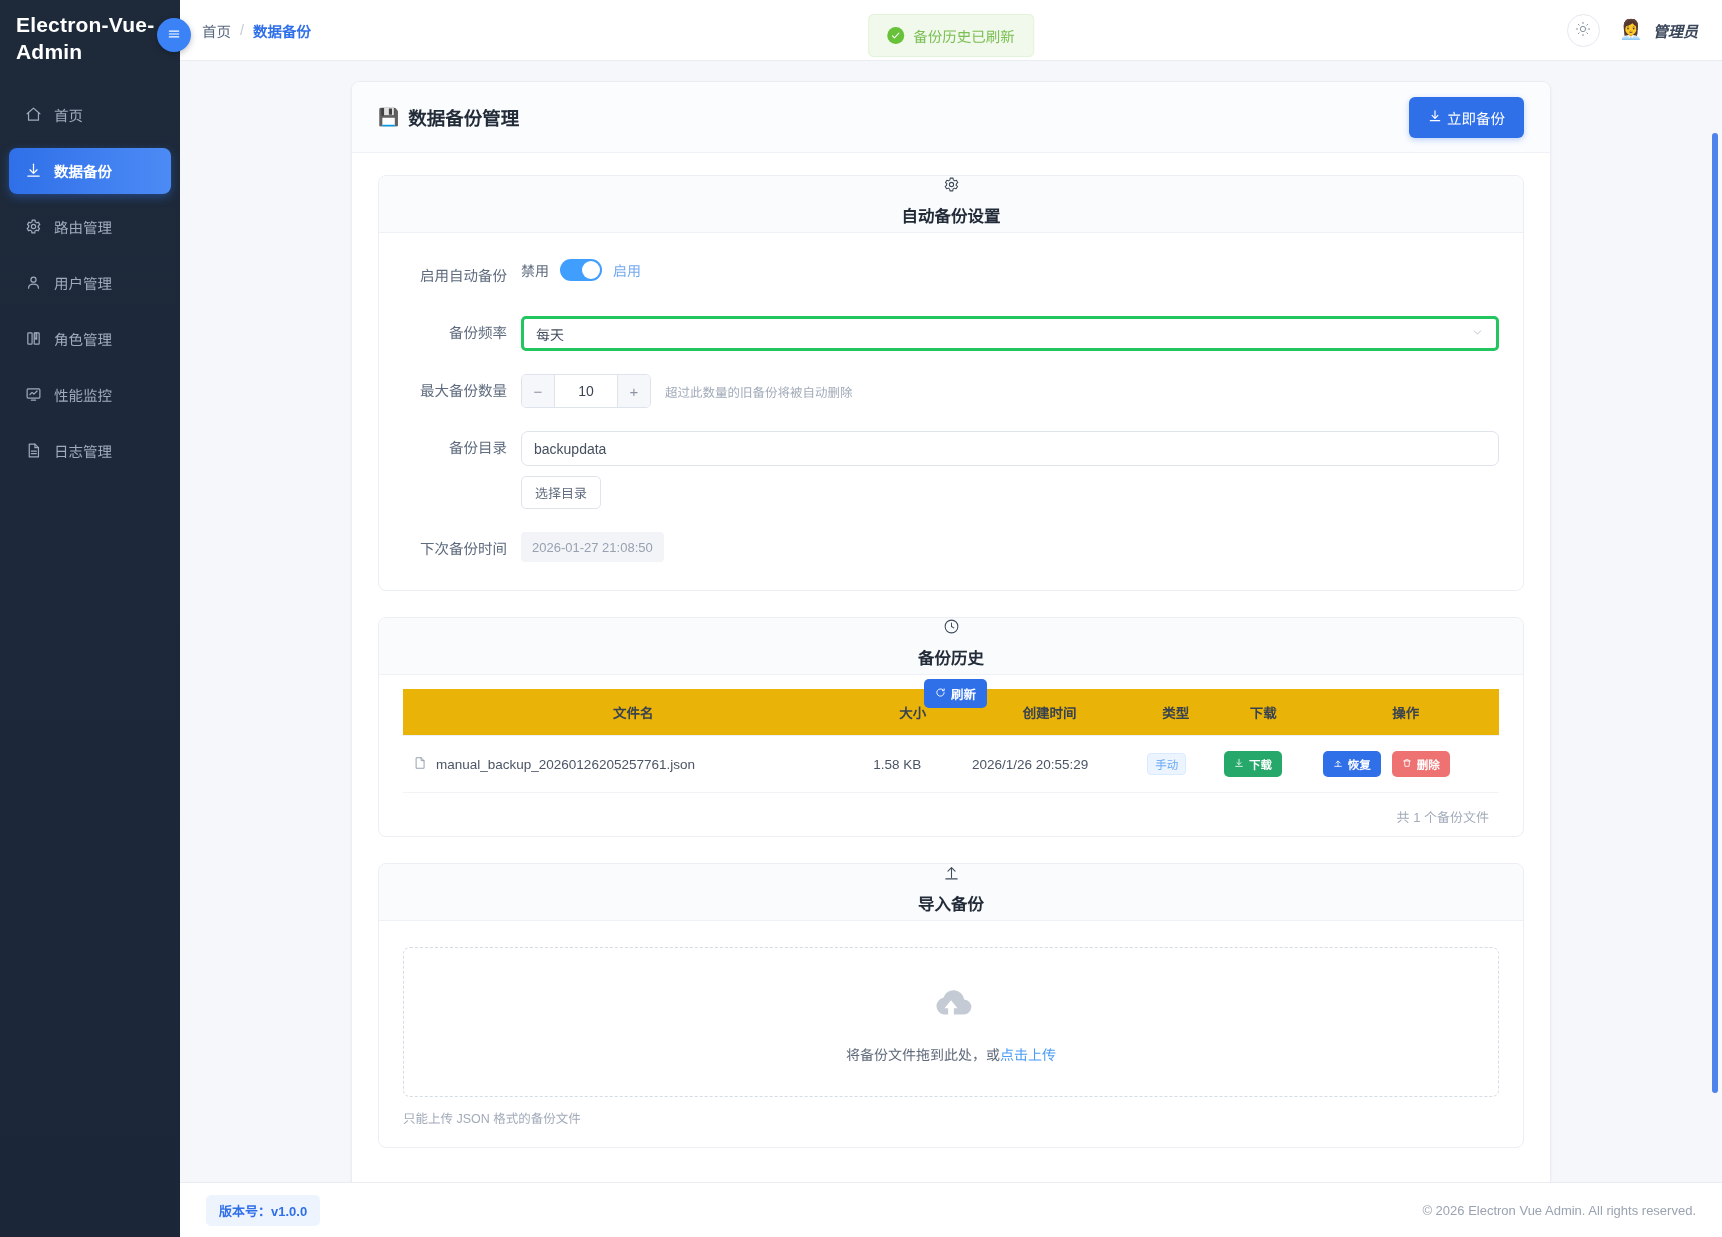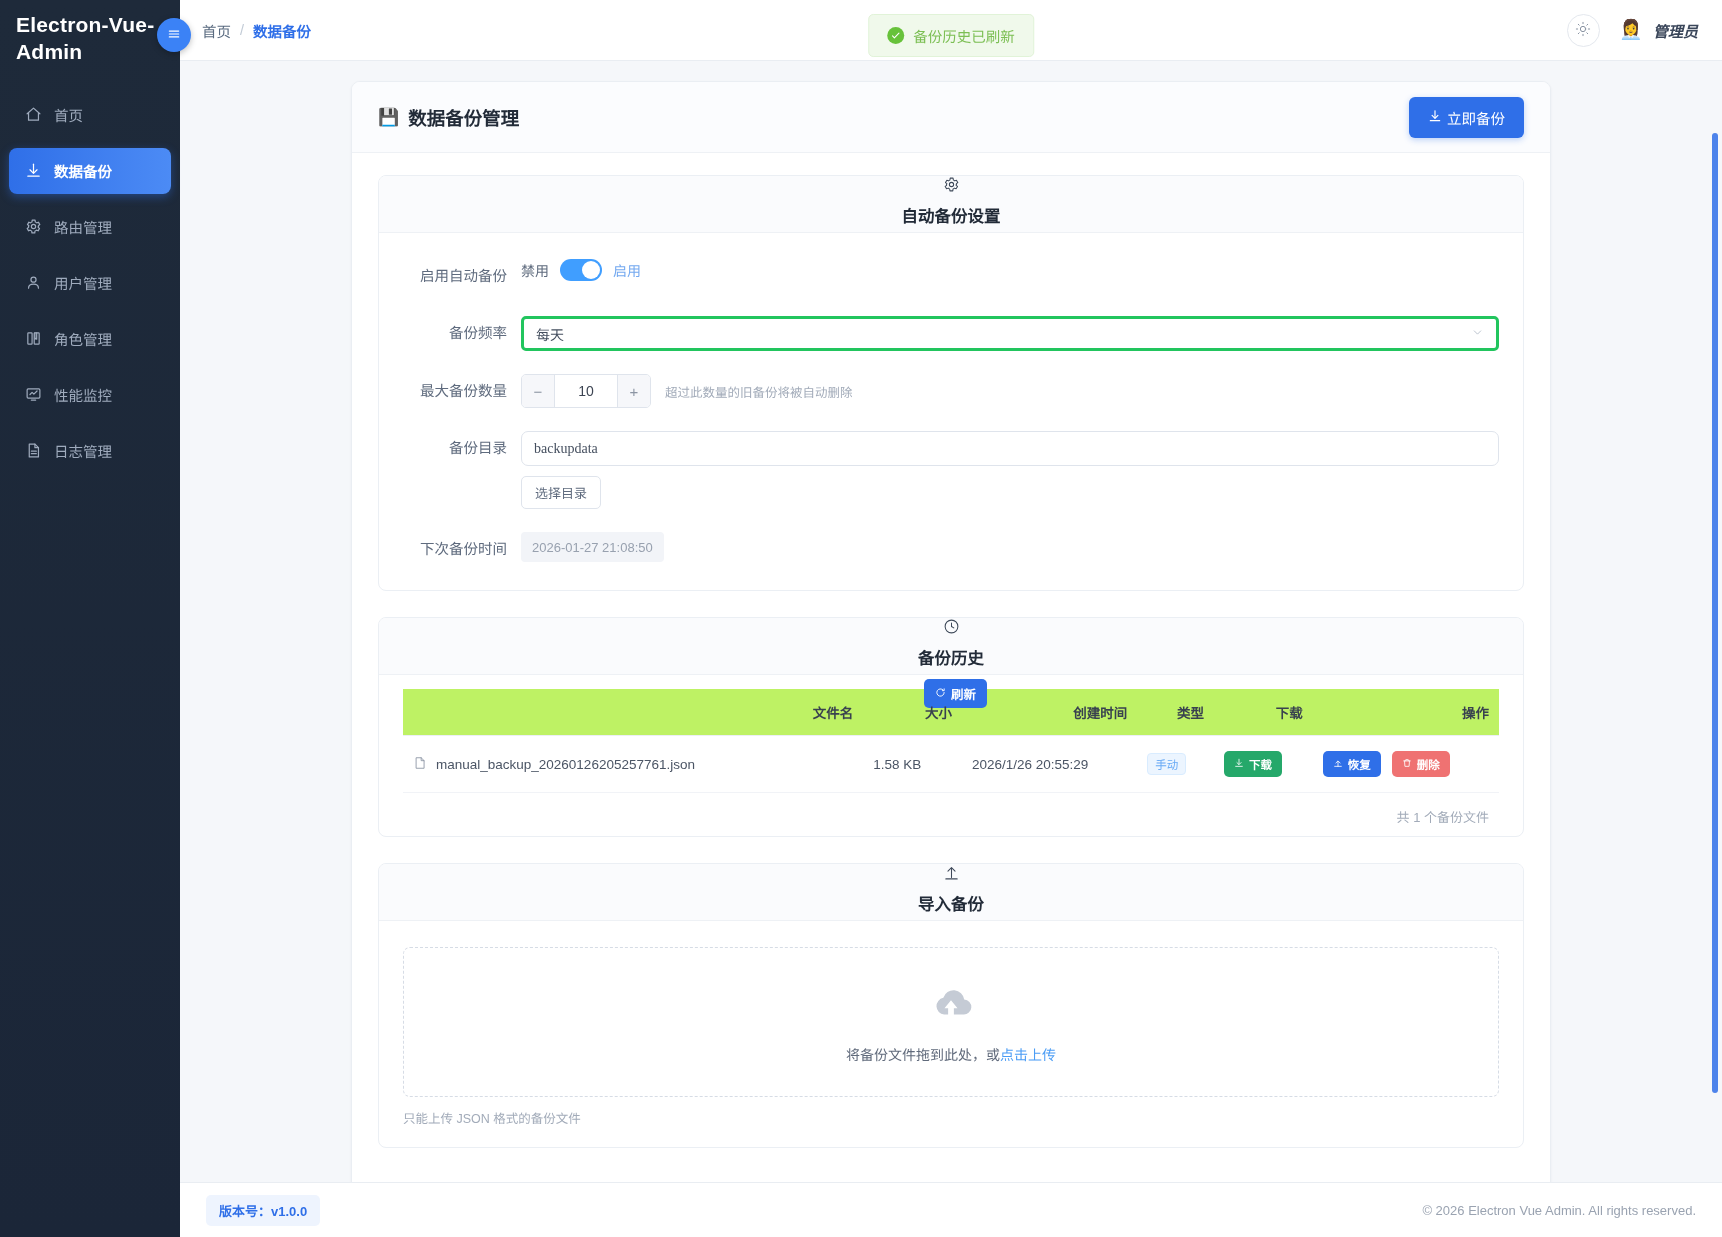--- a/index.html
+++ b/index.html
@@ -174,36 +174,36 @@
   .stepper .sbtn.minus { border-right: 1px solid #dfe4ec; }
   .stepper .sbtn.plus  { border-left: 1px solid #dfe4ec; }
   .stepper .sval {
     width: 62px; border: none; text-align: center; font-size: 14px; color: #3c4452;
     font-family: inherit; background: #fff; outline: none;
   }
   .hint-inline { font-size: 12.5px; color: #a2abb9; margin-left: 14px; }
 
   .textinput {
     width: 100%; height: 35px; border: 1px solid #dfe4ec; border-radius: 7px;
-    padding: 0 12px; font-size: 14px; color: #454f5f; font-family: Liberation Serif, serif; outline: none;
+    padding: 0 12px; font-size: 14px; color: #454f5f; font-family: Liberation Sans, sans-serif; outline: none;
     background: #fff;
   }
   .btn-plain {
     margin-top: 10px; background: #fff; border: 1px solid #dfe4ec; color: #5f6b7e;
     padding: 6px 13px; font-size: 13px; border-radius: 5px;
   }
   .readonly-box {
     height: 30px; background: #f2f4f8; border-radius: 4px; padding: 0 11px;
     display: inline-flex; align-items: center; font-size: 13px; color: #98a1af;
   }
 
   
   table.hist { width: 100%; border-collapse: collapse; }
   table.hist thead th {
-    background: #bef264; text-align: right; font-size: 13.5px; color: #39424f;
+    background: #eab308; text-align: center; font-size: 13.5px; color: #39424f;
     font-weight: bold; padding: 13px 10px; border-bottom: 1px solid #eceff4;
   }
   table.hist tbody td {
     padding: 15px 10px; font-size: 13.5px; color: #4b5565;
     border-bottom: 1px solid #f1f3f7; vertical-align: middle;
   }
   .fname { display: flex; align-items: center; gap: 9px; }
   .fname svg { width: 14px; height: 14px; stroke: #8c95a3; fill: none; stroke-width: 1.5; stroke-linecap: round; stroke-linejoin: round; flex: 0 0 14px; }
   .tag-manual {
     display: inline-block; background: #ecf5ff; color: #69aaf5; border: 1px solid #d9ecff;

